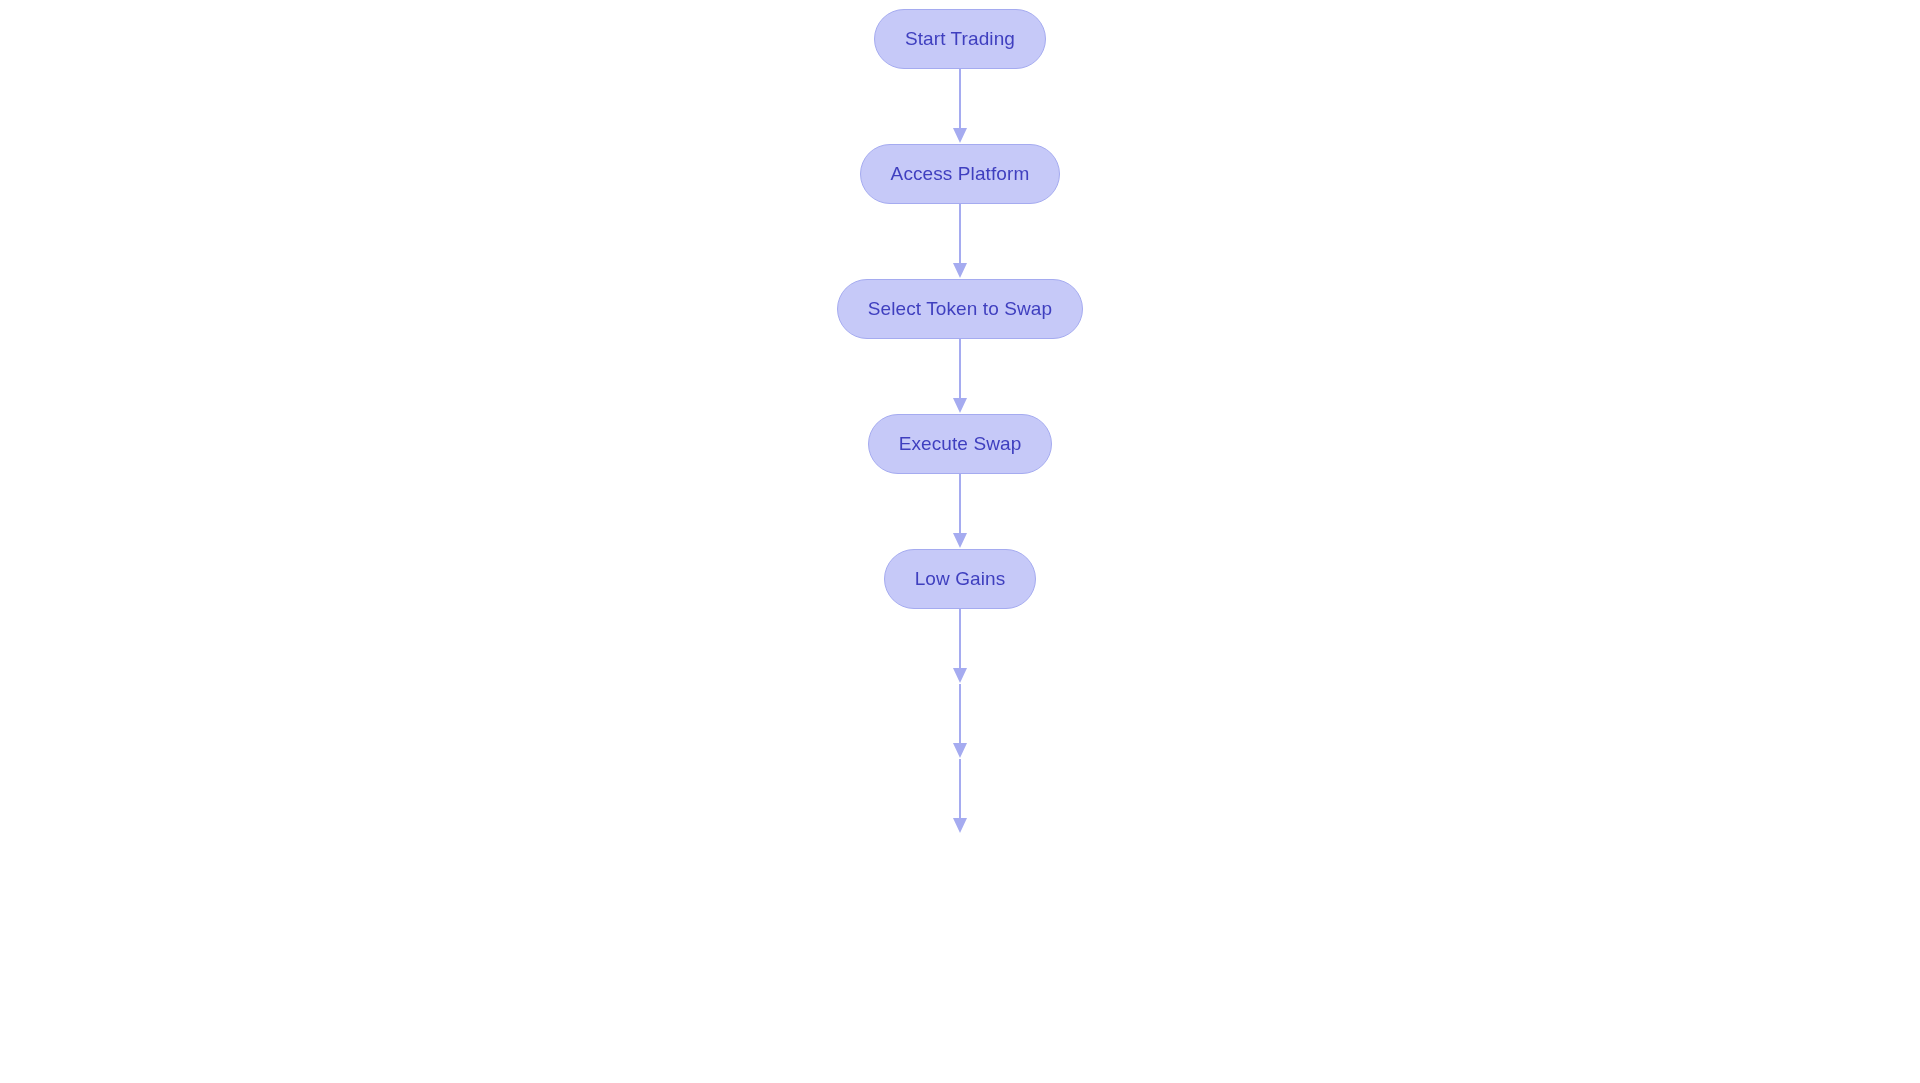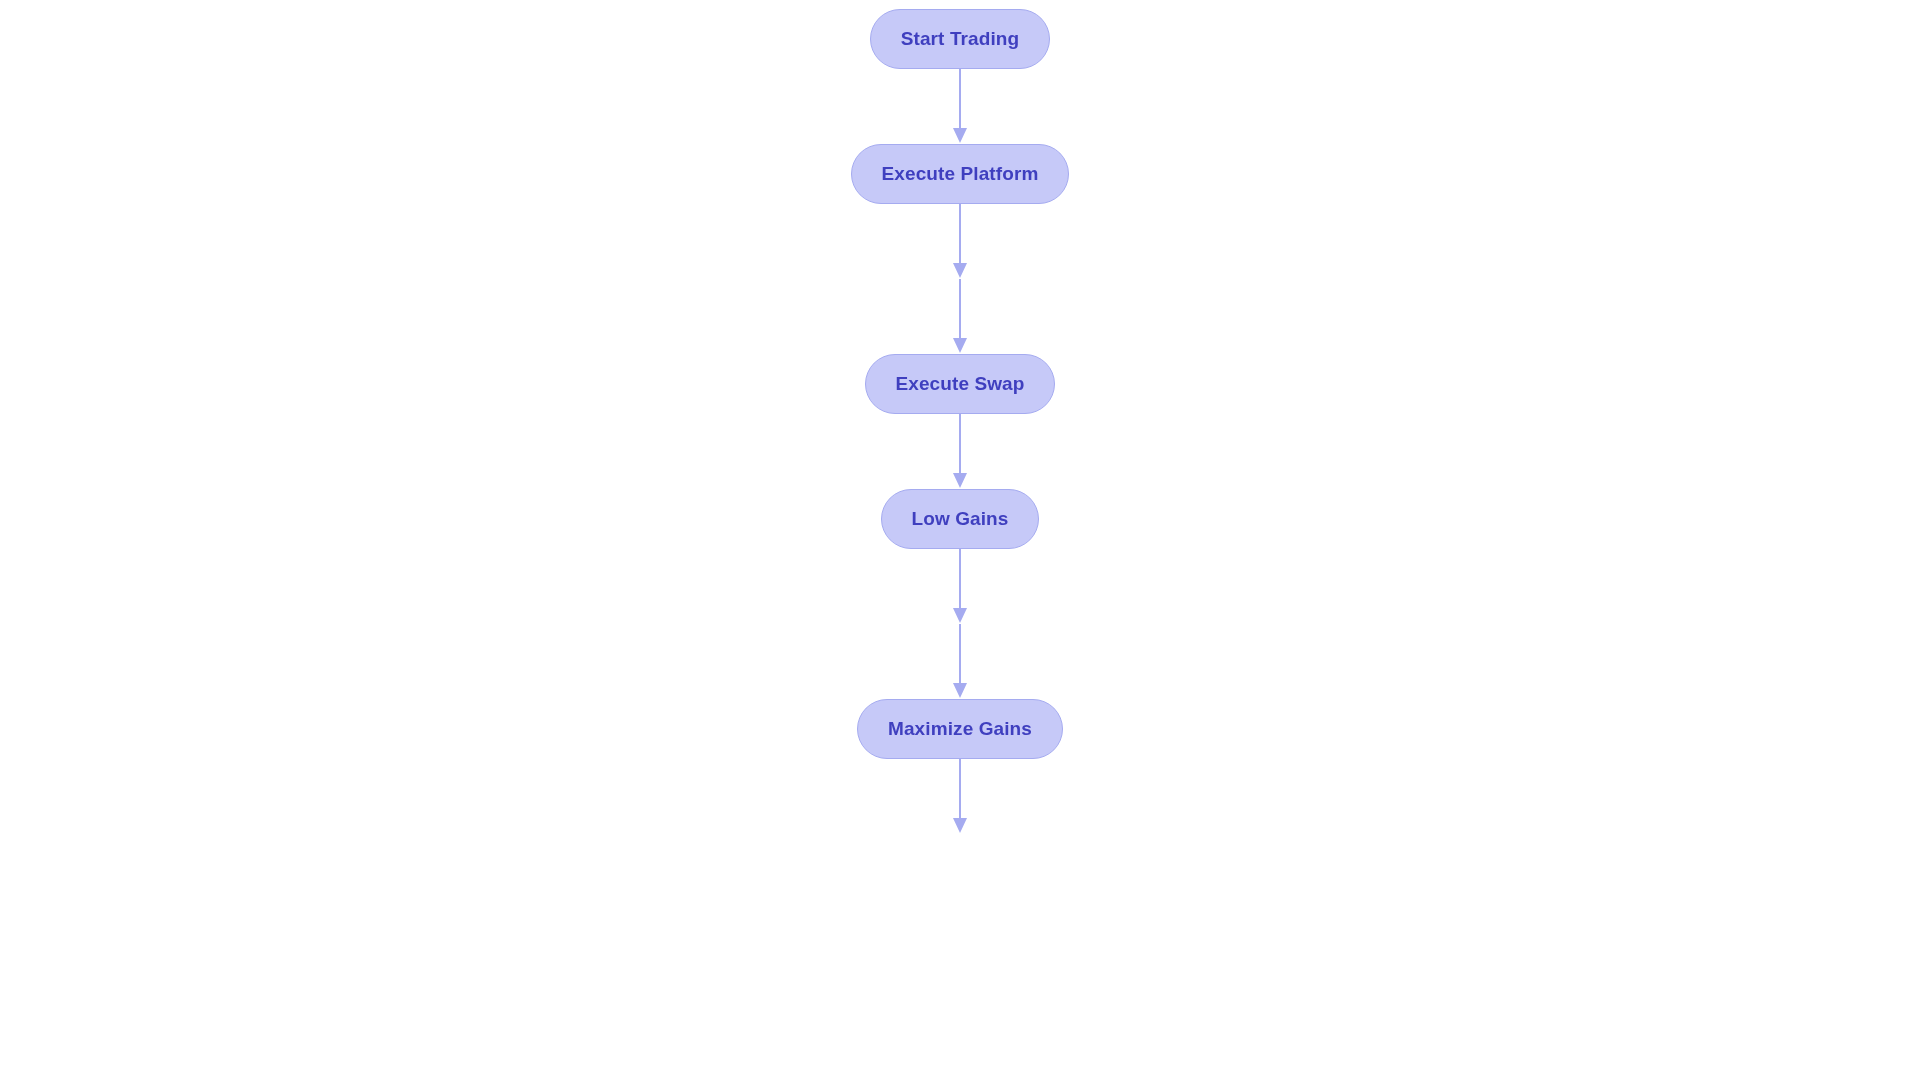--- a/index.html
+++ b/index.html
@@ -37,21 +37,21 @@
     box-sizing: border-box;
     height: 60px;
     border-radius: 30px;
     background: #c6c9f8;
     border: 1.3px solid #a5abf0;
     color: #3f3fbf;
     display: flex;
     align-items: center;
     justify-content: center;
     font-size: 19px;
-    font-weight: 700;
+    font-weight: 400;
     letter-spacing: 0.1px;
     white-space: nowrap;
     padding: 0 30px;
     user-select: none;
   }
 
   .connector {
     width: 30px;
     height: 75px;
     position: relative;
@@ -91,28 +91,31 @@
     <div class="node">
       <span>Start Trading</span>
     </div>
 
     <div class="connector">
       <div class="line"></div>
       <div class="head"></div>
     </div>
 
     <div class="node">
-      <span>Execute Platform</span>
+      <span>Access Platform</span>
     </div>
 
     <div class="connector">
       <div class="line"></div>
       <div class="head"></div>
     </div>
 
+    <div class="node">
+      <span>Select Token to Swap</span>
+    </div>
 
     <div class="connector">
       <div class="line"></div>
       <div class="head"></div>
     </div>
 
     <div class="node">
       <span>Execute Swap</span>
     </div>
 
@@ -129,23 +132,20 @@
       <div class="line"></div>
       <div class="head"></div>
     </div>
 
 
     <div class="connector">
       <div class="line"></div>
       <div class="head"></div>
     </div>
 
-    <div class="node">
-      <span>Maximize Gains</span>
-    </div>
 
     <div class="connector">
       <div class="line"></div>
       <div class="head"></div>
     </div>
 
 
   </div>
 </div>
 

